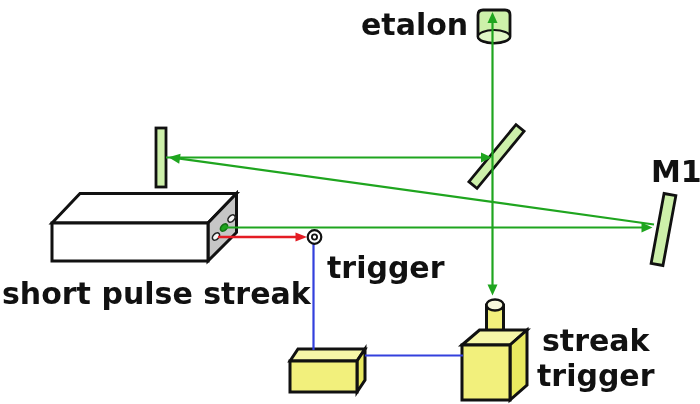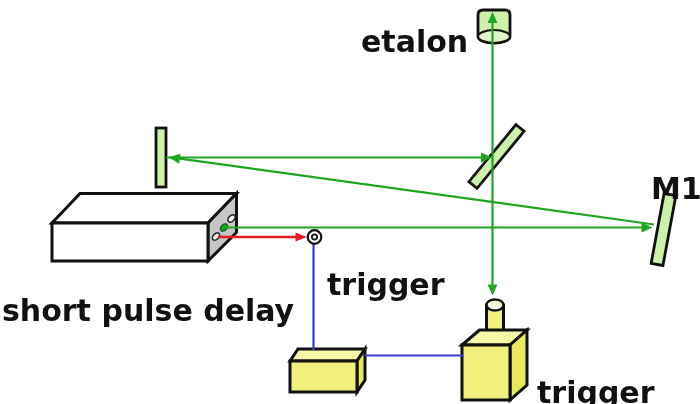--- a/index.html
+++ b/index.html
@@ -5,21 +5,21 @@
   html,body { margin:0; padding:0; background:#fff; }
   .stage {
     position:relative; width:700px; height:404px;
     background: var(--background, #ffffff);
     font-family:"DejaVu Sans","Liberation Sans",sans-serif;
     overflow:hidden;
   }
   .stage svg { position:absolute; left:0; top:0; }
   .lbl {
     position:absolute; font-weight:bold; font-size:30px; line-height:1;
-    color:#111; white-space:nowrap; user-select:none;margin-top:17px;
+    color:#111; white-space:nowrap; user-select:none;
   }
   
   .white-face { fill:#ffffff; stroke:var(--outline,#111); stroke-width:3; }
   .gray-face  { fill:var(--laser-gray,#c6c6c6); stroke:var(--outline,#111); stroke-width:3; }
   .optic      { fill:var(--optic-fill,#cdf0aa); stroke:var(--outline,#111); stroke-width:2.8; }
   .optic-lite { fill:var(--optic-fill-light,#e0f6c6); stroke:var(--outline,#111); stroke-width:2.2; }
   .y-front    { fill:var(--yellow-front,#f2f07c); stroke:var(--outline,#111); stroke-width:3; }
   .y-top      { fill:var(--yellow-top,#f7f7a8); stroke:var(--outline,#111); stroke-width:3; }
   .y-side     { fill:var(--yellow-side,#e9e960); stroke:var(--outline,#111); stroke-width:3; }
   .y-pale     { fill:var(--pale-yellow,#f8f8dc); stroke:var(--outline,#111); stroke-width:2.4; }
@@ -94,16 +94,17 @@
     </g>
 
     <g>
       <circle class="connector" cx="314.5" cy="237" r="6.8" stroke-width="2.2"></circle>
       <circle class="connector" cx="314.5" cy="237" r="2.6" stroke-width="1.8"></circle>
     </g>
   </svg>
 
   <div class="lbl" style="left:361px; top:10px">etalon</div>
   <div class="lbl" style="left:651px; top:157px">M1</div>
-  <div class="lbl" style="left:2px; top:279px">short pulse delay</div>
+  <div class="lbl" style="left:2px; top:279px">short pulse streak</div>
   <div class="lbl" style="left:327px; top:253px">trigger</div>
+  <div class="lbl" style="left:542px; top:326px">streak</div>
   <div class="lbl" style="left:537px; top:361px">trigger</div>
 </div>
 
 </body></html>

